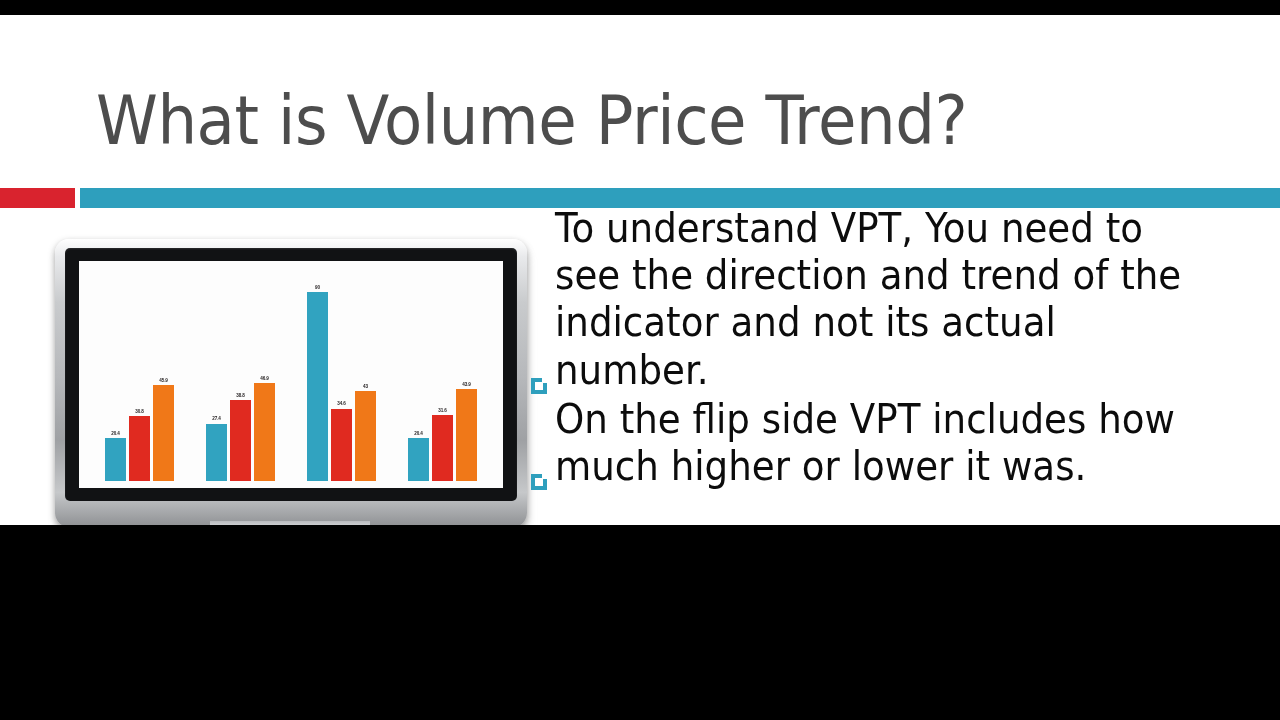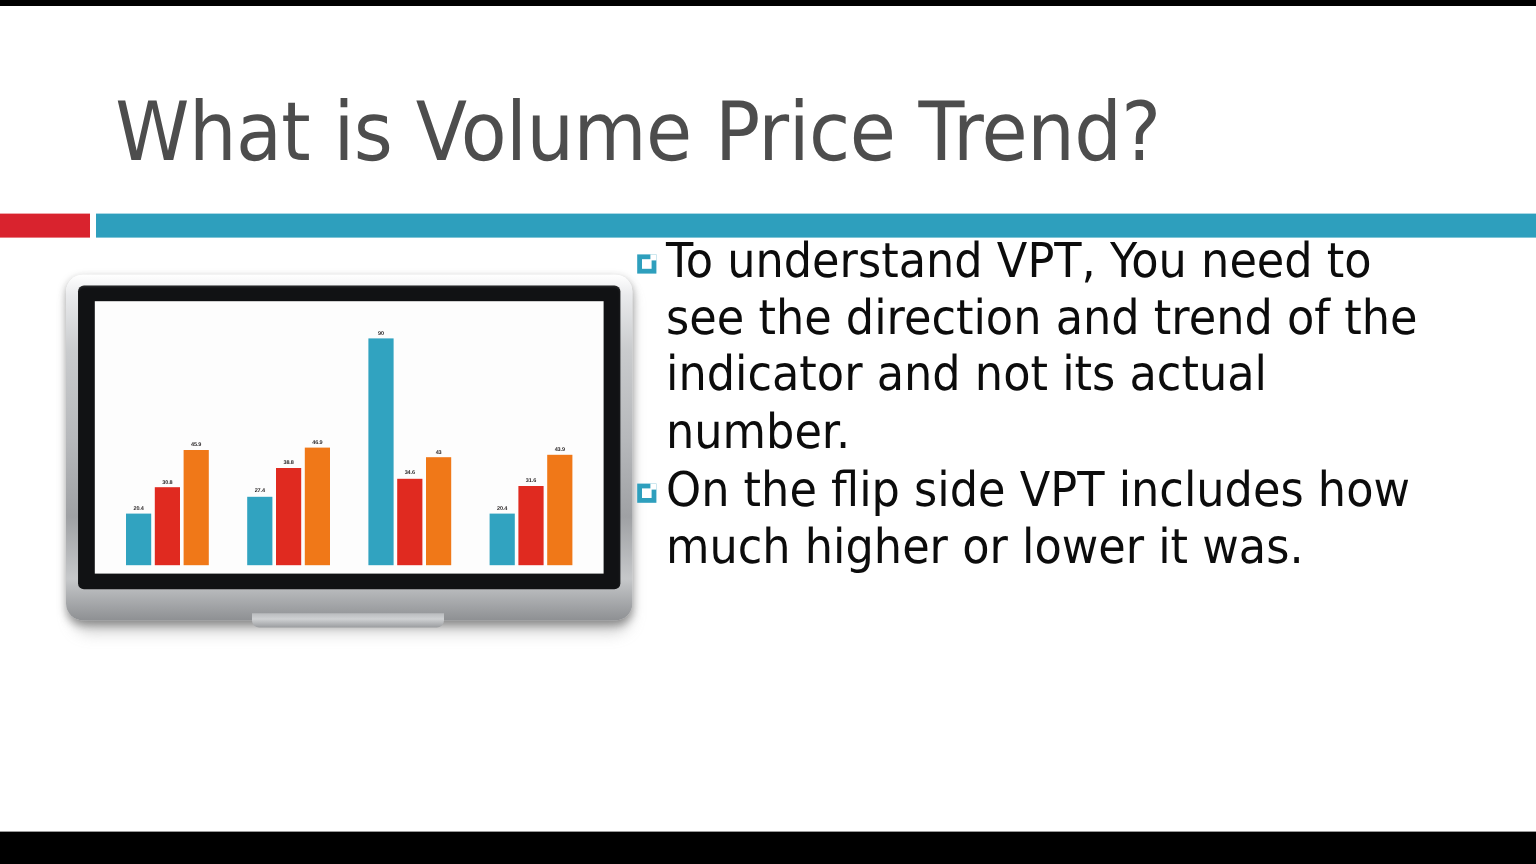--- a/index.html
+++ b/index.html
@@ -31,22 +31,22 @@
   .letterbox-bottom {
     position: absolute;
     left: 0; top: 703px;
     width: 1280px; height: 17px;
     background: #000000;
   }
 
   
   .slide-canvas {
     position: absolute;
-    left: 0; top: 5px;
-    width: 1280px; height: 688px;
+    left: 0; top: 15px;
+    width: 1280px; height: 510px;
     background: #ffffff;
     overflow: hidden;
   }
 
   
   .slide-title {
     position: absolute;
     left: 96px;
     top: 72px;
     width: 1100px;
@@ -187,21 +187,21 @@
 
   
   .bullets {
     position: absolute;
     left: 531px;
     top: 190px;
     width: 722px;
   }
   .bullet-item {
     display: flex;
-    align-items: flex-start;
+    align-items: flex-end;
     margin-bottom: 2px;
   }
   .bullet-marker {
     flex: 0 0 auto;
     width: 16px;
     height: 16px;
     margin-top: 17px;
     margin-right: 8px;
     position: relative;
   }

